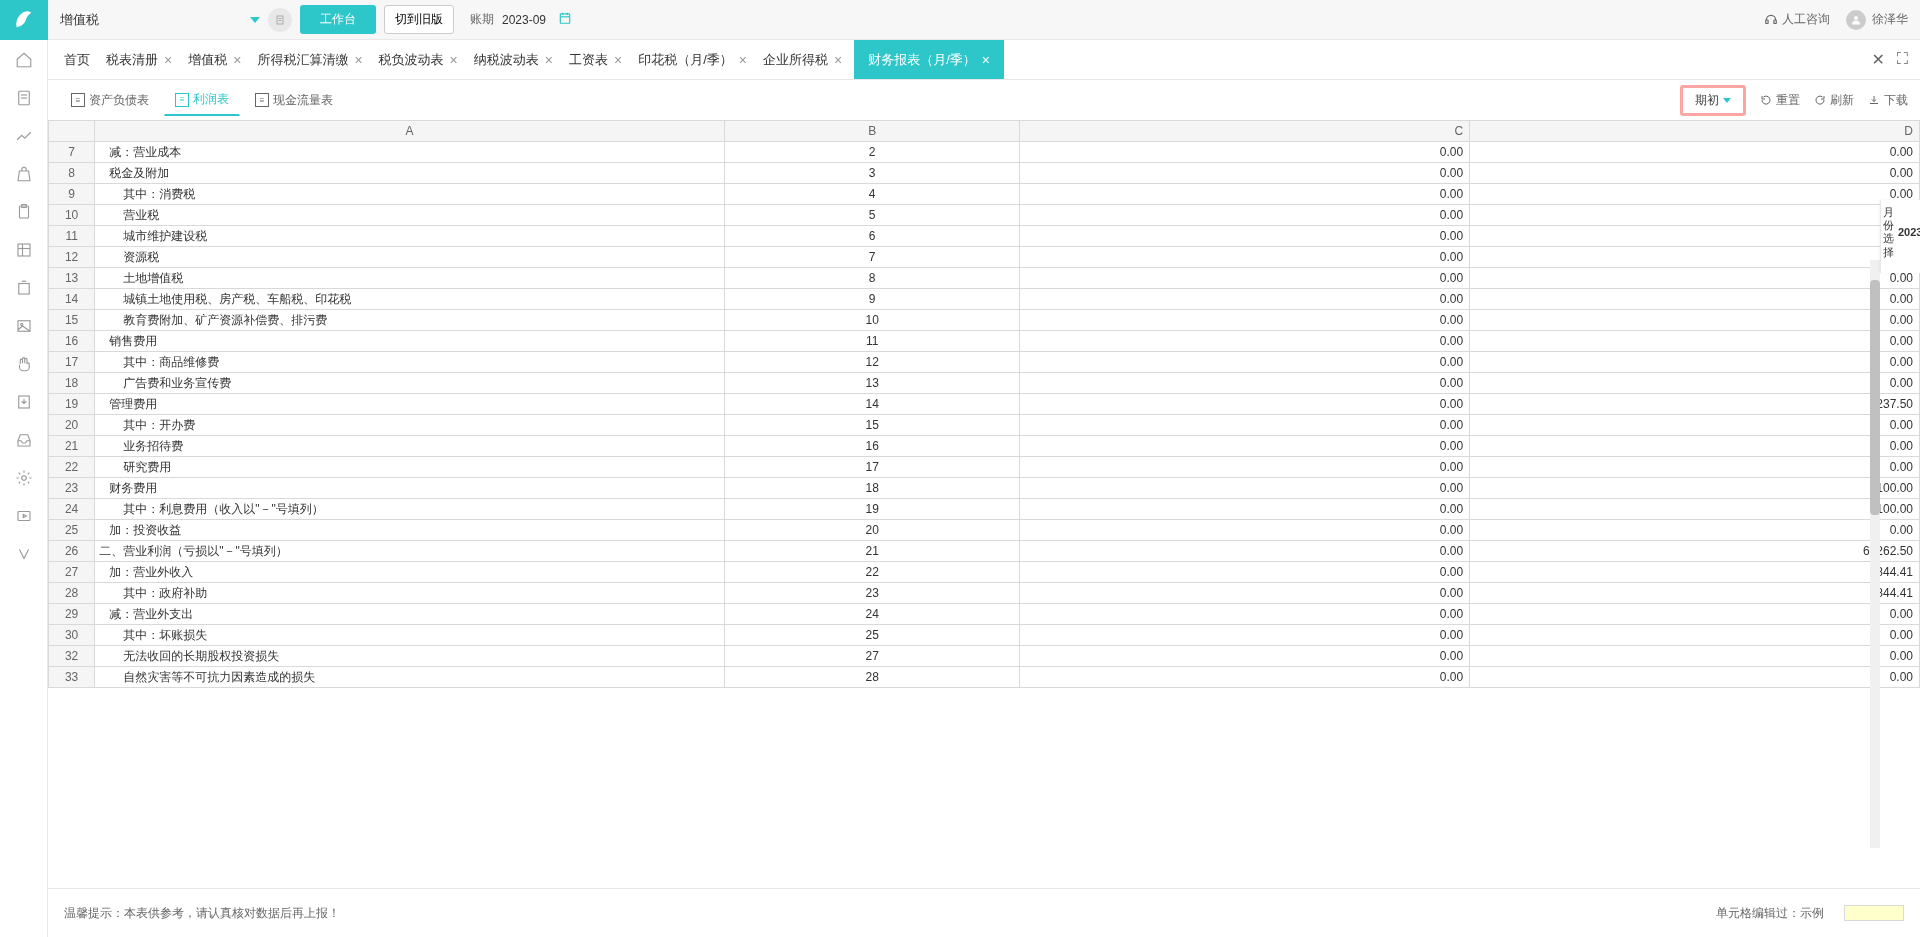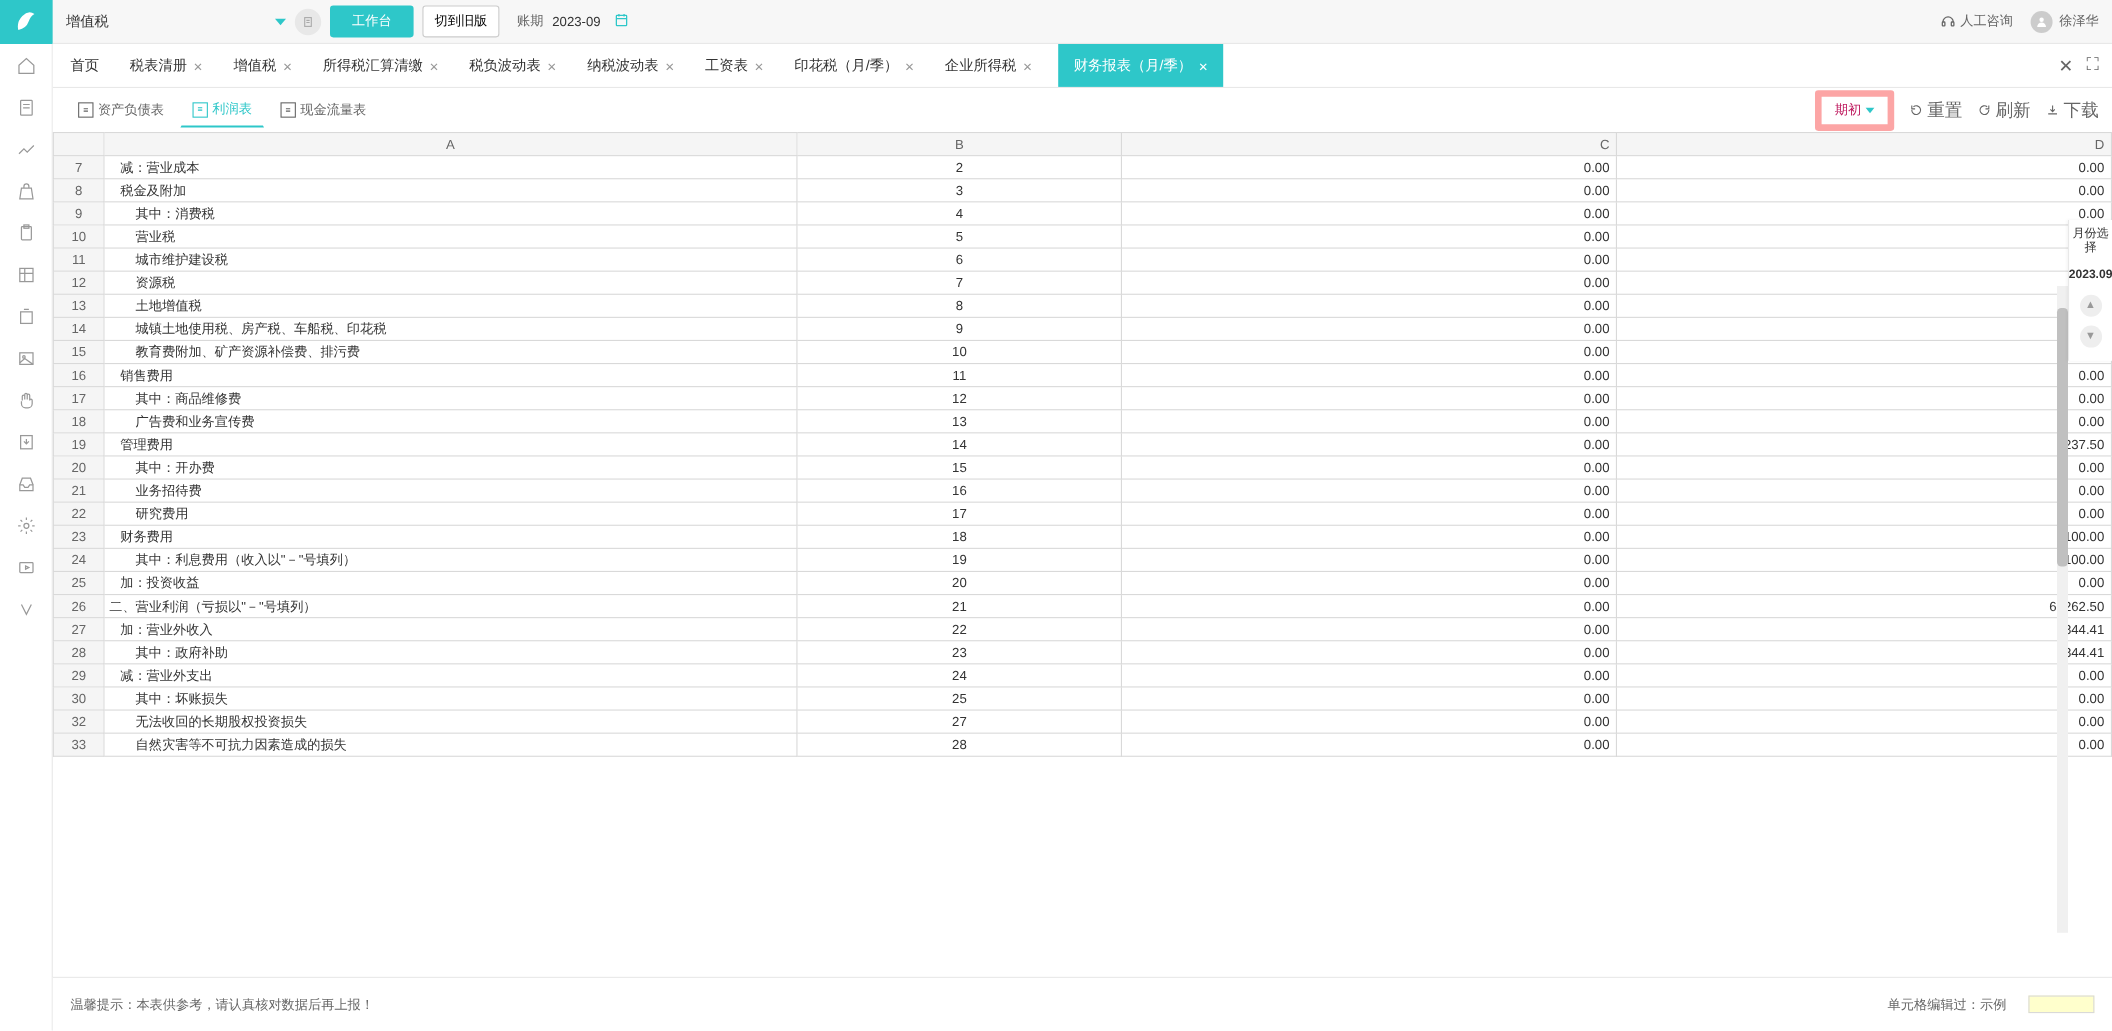--- a/index.html
+++ b/index.html
@@ -17,50 +17,50 @@
 .topbar-circle { width: 24px; height: 24px; border-radius: 50%; background: #e8e8e8; display: flex; align-items: center; justify-content: center; color: #aaa; font-size: 12px; }
 .btn-primary { background: #2ec7c9; color: #fff; border: none; padding: 6px 20px; border-radius: 3px; cursor: pointer; font-size: 12px; }
 .btn-switch { background: #fff; border: 1px solid #ccc; padding: 5px 10px; border-radius: 3px; cursor: pointer; font-size: 12px; }
 .period-label { color: #666; margin-left: 8px; }
 .period-value { color: #333; }
 .calendar-icon { color: #2ec7c9; margin-left: 4px; }
 .topbar-right { margin-left: auto; display: flex; align-items: center; gap: 16px; color: #666; }
 .user-avatar { width: 20px; height: 20px; border-radius: 50%; background: #ccc; display:flex;align-items:center;justify-content:center; }
 .user-info { display: flex; align-items: center; gap: 6px; }
 .service-link { display: flex; align-items: center; gap: 4px; cursor: pointer; }
-.tabs-bar { display: flex; align-items: center; border-bottom: 1px solid #e8e8e8; background: #fff; height: 40px; padding: 0 12px; gap: 20px; position: relative; }
+.tabs-bar { display: flex; align-items: center; border-bottom: 1px solid #e8e8e8; background: #fff; height: 40px; padding: 0 12px; gap: 8px; position: relative; }
 .tab { display: flex; align-items: center; gap: 6px; padding: 0 4px; color: #333; cursor: pointer; font-size: 13px; height: 100%; }
 .tab.active { background: #2ec7c9; color: #fff; padding: 0 14px; }
 .tab-close { color: #999; font-size: 14px; cursor: pointer; }
 .tab.active .tab-close { color: #fff; }
 .tabs-actions { margin-left: auto; display: flex; gap: 12px; color: #666; }
 .tabs-actions span { cursor: pointer; font-size: 16px; }
 .sub-tabs { display: flex; align-items: center; height: 40px; padding: 0 12px; gap: 4px; background: #fff; }
 .sub-tab { display: flex; align-items: center; gap: 4px; padding: 6px 10px; border: 1px solid transparent; cursor: pointer; color: #666; }
 .sub-tab.active { color: #2ec7c9; border-bottom: 2px solid #2ec7c9; }
 .sub-tab-icon { width: 14px; height: 14px; border: 1px solid currentColor; display: inline-flex; align-items: center; justify-content: center; font-size: 8px; }
 .toolbar-right { margin-left: auto; display: flex; align-items: center; gap: 14px; color: #666; }
-.btn-outline-green { border: 6px solid #fca5a5; color: #be185d; background: #fff; padding: 4px 12px; border-radius: 3px; cursor: pointer; display: flex; align-items: center; gap: 4px; font-size: 12px; }
-.toolbar-action { display: flex; align-items: center; gap: 4px; cursor: pointer; font-size: 16px; }
+.btn-outline-green { border: 3px solid #fca5a5; color: #404040; background: #fff; padding: 4px 12px; border-radius: 3px; cursor: pointer; display: flex; align-items: center; gap: 4px; font-size: 12px; }
+.toolbar-action { display: flex; align-items: center; gap: 4px; cursor: pointer; font-size: 12px; }
 .sheet-wrap { flex: 1; overflow: hidden; display: flex; position: relative; }
 .sheet { flex: 1; overflow: auto; }
 table { border-collapse: collapse; width: 100%; table-layout: fixed; }
 th, td { border: 1px solid #d9d9d9; height: 21px; font-size: 12px; padding: 0 6px; white-space: nowrap; overflow: hidden; }
 th { background: #f5f5f5; font-weight: normal; color: #666; text-align: center; }
 .col-rownum { width: 36px; text-align: center; background: #f5f5f5; color: #666; }
 .col-a { width: 490px; }
 .col-b { width: 230px; text-align: center; }
 .col-c { width: 350px; text-align: right; }
 .col-d { width: 350px; text-align: right; }
 .col-corner { width: 36px; background: #f5f5f5; }
 .footer-bar { height: 49px; display: flex; align-items: center; padding: 0 16px; border-top: 1px solid #e8e8e8; background: #fff; font-size: 12px; color: #666; justify-content: space-between; }
 .footer-left { color: #666; }
 .footer-right { display: flex; align-items: center; gap: 20px; }
 .example-box { width: 60px; height: 16px; background: #ffffcc; border: 1px solid #d9d9d9; }
-.month-panel { position: absolute; right: 0; top: 80px; width: 40px; background: #fff; border-left: 1px solid #e8e8e8; box-shadow: -1px 0 3px rgba(0,0,0,0.05); z-index: 5; display: flex; flex-direction: column; align-items: center; padding-bottom: 8px; }
+.month-panel { position: absolute; right: 0; top: 80px; width: 40px; background: #fff; border-left: 1px solid #e8e8e8; box-shadow: -1px 0 3px rgba(0,0,0,0.05); z-index: 5; display: flex; flex-direction: row; align-items: center; padding-bottom: 8px; }
 .month-header { font-size: 11px; color: #333; padding: 6px 2px; text-align: center; line-height: 1.2; }
 .month-header-bold { font-weight: bold; }
 .month-nav-btn { width: 20px; height: 20px; border-radius: 50%; background: #eee; display: flex; align-items: center; justify-content: center; margin: 4px 0; cursor: pointer; color: #999; font-size: 10px; }
 .month-item { font-size: 11px; color: #999; padding: 3px 0; cursor: pointer; width: 100%; text-align: center; }
 .month-item.enabled { color: #333; }
 .month-item.active { background: #2ec7c9; color: #fff; border-radius: 9px; width: 26px; margin: 2px auto; padding: 2px 0; }
 .year-badge { position: absolute; left: -26px; background: #8bc34a; color: #fff; font-size: 10px; padding: 1px 4px; border-radius: 2px 0 0 2px; }
 .scrollbar-v { position: absolute; right: 40px; top: 140px; width: 10px; bottom: 40px; background: #f0f0f0; }
 .scrollbar-thumb { width: 100%; height: 40%; background: #c0c0c0; border-radius: 4px; margin-top: 20px; }
 </style>

